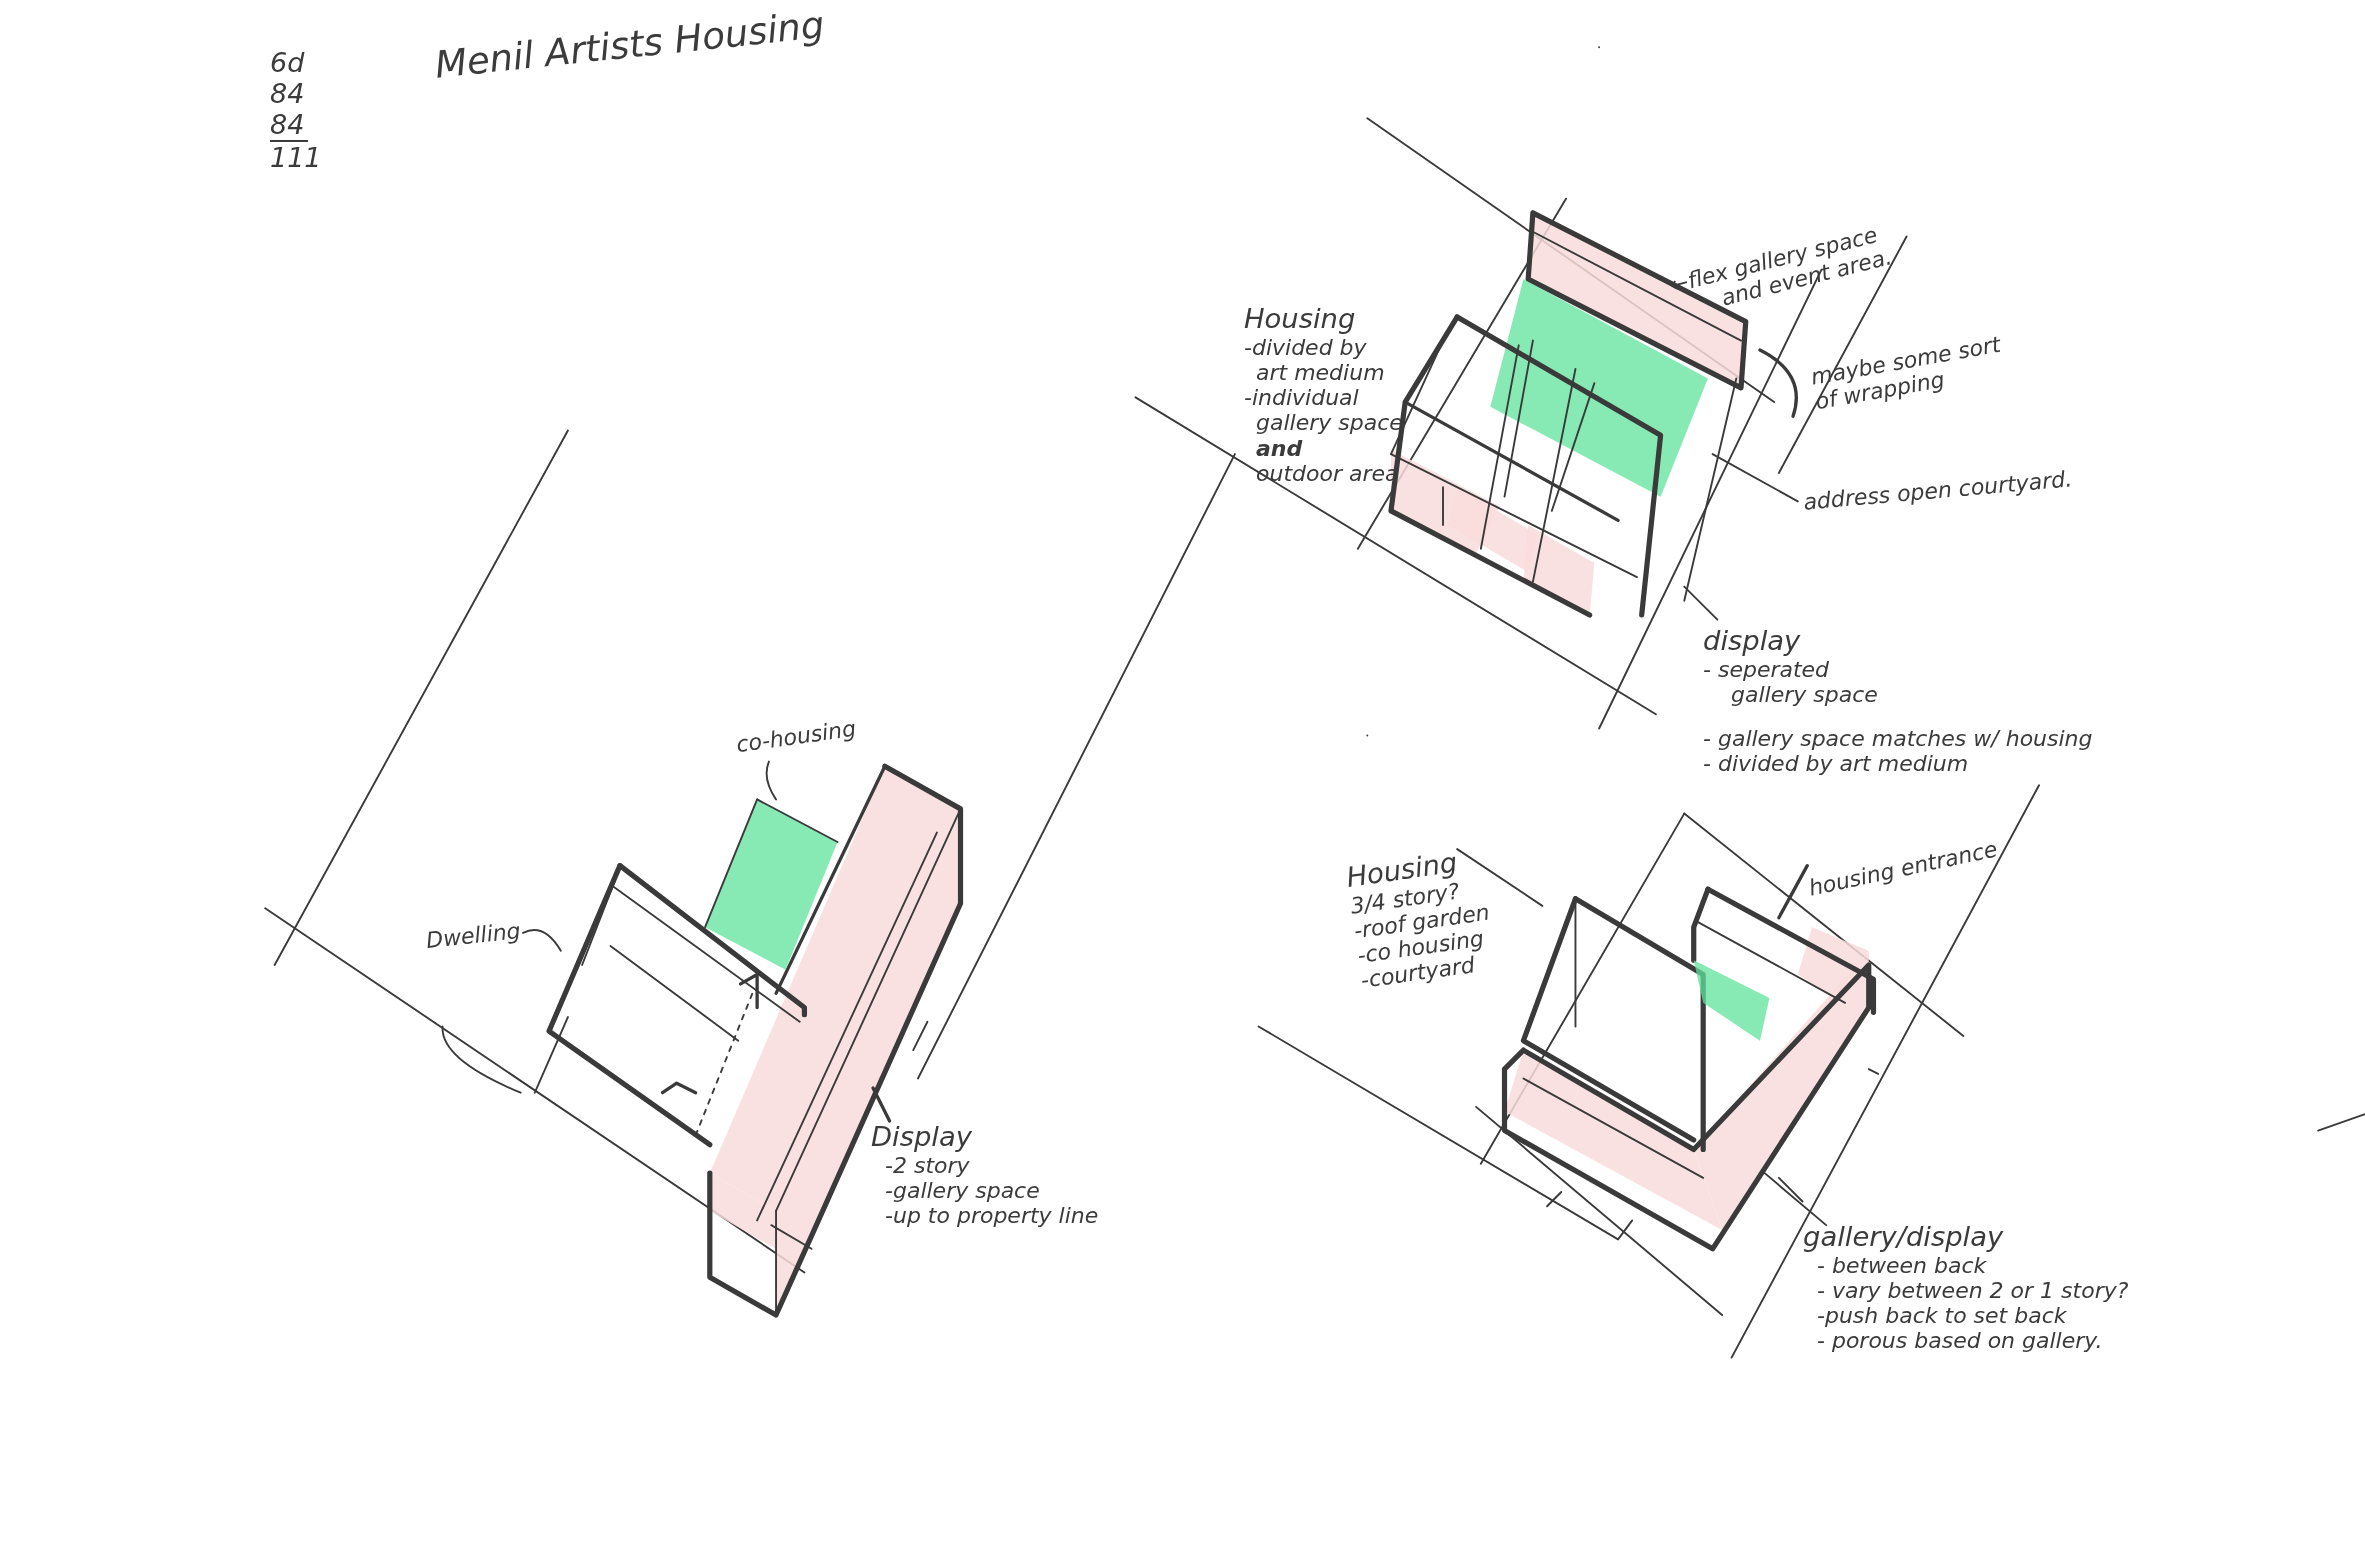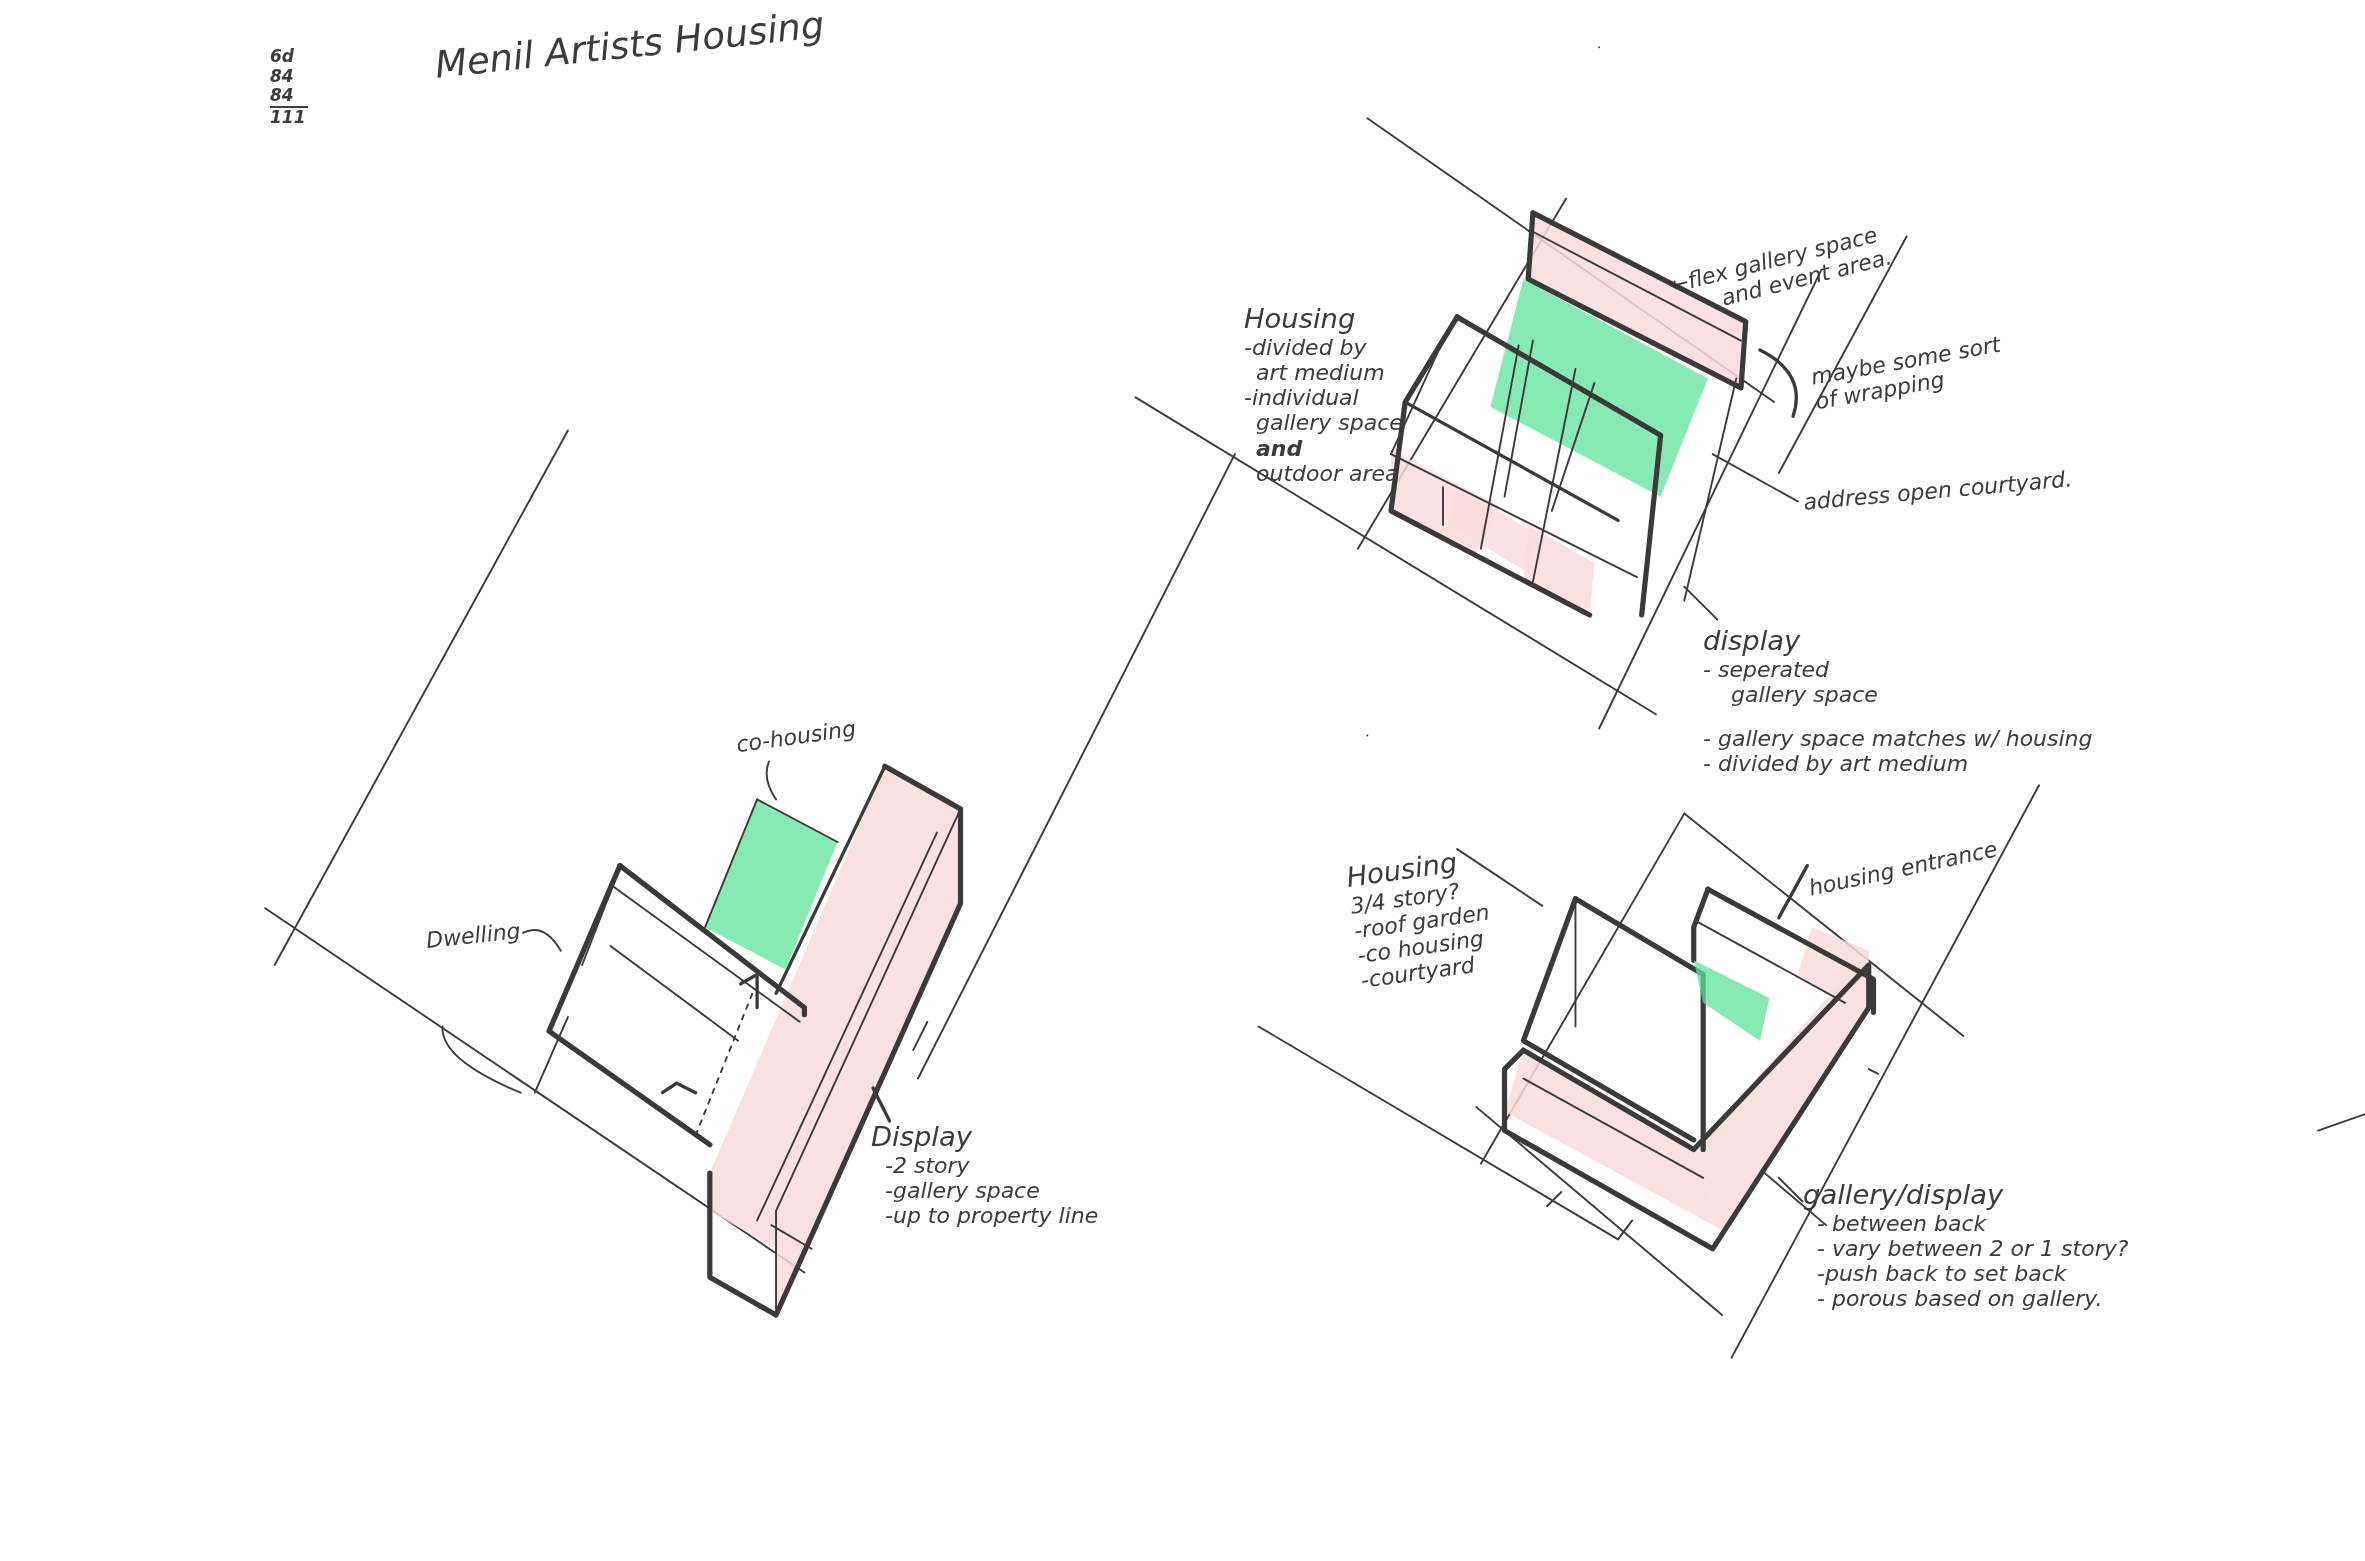--- a/index.html
+++ b/index.html
@@ -7,21 +7,21 @@
   #sheet { position:absolute; left:0; top:0; width:2413px; height:1561px; }
   .ink { stroke:#3a3a3a; fill:none; stroke-linecap:round; stroke-linejoin:round; }
   .thin { stroke-width:4; }
   .bold { stroke-width:11; }
   .med { stroke-width:7; }
   .pink { fill:#f9dcdc; opacity:0.85; }
   .green { fill:#5fe39b; opacity:0.75; }
   .lbl { position:absolute; font-family:"DejaVu Sans", sans-serif; color:#3b3b3b; white-space:nowrap; font-style:italic; line-height:1.15; }
   .lbl .ln { display:block; }
   .title { font-size:37px; transform:rotate(-6deg); transform-origin:left top; }
-  .calc { font-size:17px;font-weight:bold; }
+  .calc { font-size:27px; }
   .note { font-size:22px; }
   .head { font-size:27.4px; }
 </style>
 </head>
 <body>
 
 <div id="sheet">
 <svg width="2413" height="1561" viewBox="0 0 5100 3300">
 
   <g>
@@ -180,21 +180,21 @@
 
 
 <div class="lbl" style="left:1353px; top:852px; transform:rotate(-8deg);">
   <span class="ln head">Housing</span>
   <span class="ln note">3/4 story?</span>
   <span class="ln note">-roof garden</span>
   <span class="ln note">-co housing</span>
   <span class="ln note">-courtyard</span>
 </div>
 <div class="lbl note" style="left:1807px; top:856px; transform:rotate(-12deg);">housing entrance</div>
-<div class="lbl" style="left:1803px; top:1179px;">
+<div class="lbl" style="left:1803px; top:1221px;">
   <span class="ln head">gallery/display</span>
   <span class="ln note" style="padding-left:14px;">- between back</span>
   <span class="ln note" style="padding-left:14px;text-align:right;">- vary between 2 or 1 story?</span>
   <span class="ln note" style="padding-left:14px;">-push back to set back</span>
   <span class="ln note" style="padding-left:14px;">- porous based on gallery.</span>
 </div>
 
 
 </div>
 

